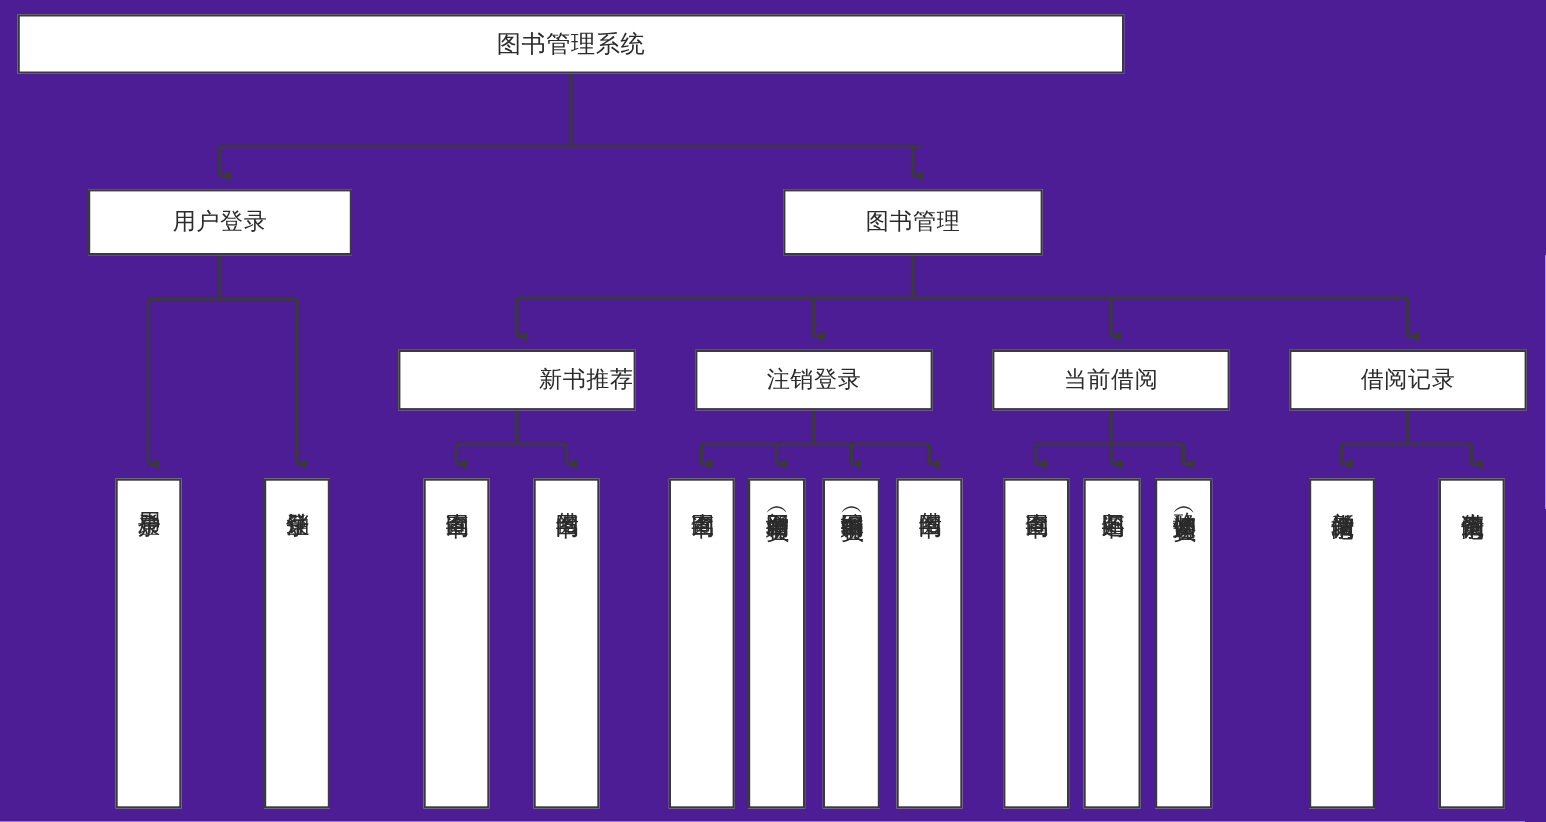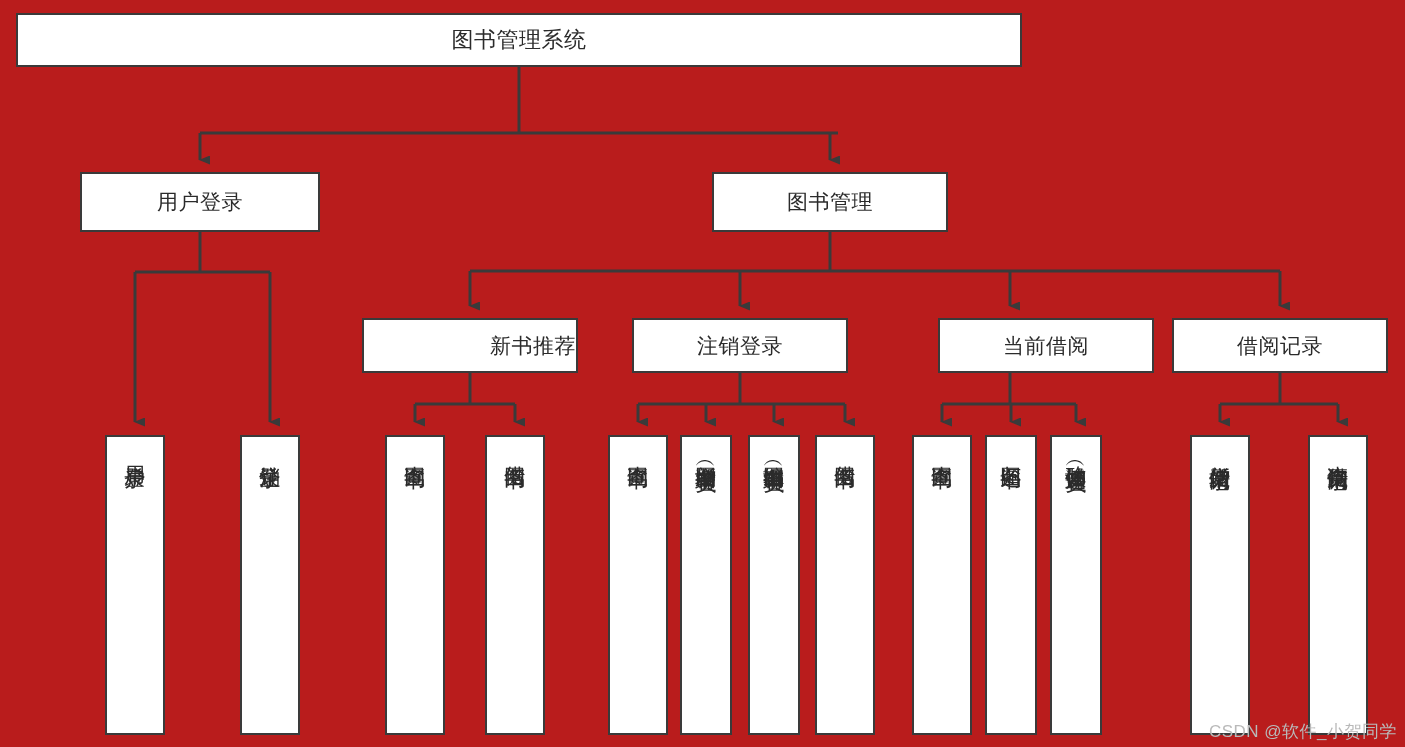--- a/index.html
+++ b/index.html
@@ -4,21 +4,21 @@
 <style>
   html,body{margin:0;padding:0;background:#ffffff;}
   body{
     font-family:"Liberation Sans","DejaVu Sans",sans-serif;
     -webkit-font-smoothing:antialiased;
   }
   #stage{
     position:relative;
     width:1405px;
     height:747px;
-    background:#b91c1c;
+    background:#4c1d95;
     overflow:hidden;
     text-decoration:underline;
   }
   #svg-layer{
     position:absolute;
     left:0;top:0;
     width:1405px;
     height:747px;
   }
   .node{
@@ -132,21 +132,21 @@
   <div class="node node-h" style="left:712px;top:172px;width:236px;height:60px;text-align:center;">
     <span>图书管理</span>
   </div>
 
   <div class="node node-h" style="left:362px;top:318px;width:216px;height:55px;justify-content:flex-end;">
     <span>新书推荐</span>
   </div>
   <div class="node node-h" style="left:632px;top:318px;width:216px;height:55px;">
     <span>注销登录</span>
   </div>
-  <div class="node node-h" style="left:938px;top:318px;width:216px;height:55px;">
+  <div class="node node-h" style="left:902px;top:318px;width:216px;height:55px;">
     <span>当前借阅</span>
   </div>
   <div class="node node-h" style="left:1172px;top:318px;width:216px;height:55px;">
     <span>借阅记录</span>
   </div>
 
   <div class="node node-v" style="left:105px;top:435px;width:60px;height:300px;">
     <span class="vtext">用户登录</span>
   </div>
   <div class="node node-v" style="left:240px;top:435px;width:60px;height:300px;">
@@ -179,15 +179,14 @@
   <div class="node node-v" style="left:1050px;top:435px;width:52px;height:300px;">
     <span class="vtext">确认归还（管理员）</span>
   </div>
   <div class="node node-v" style="left:1190px;top:435px;width:60px;height:300px;">
     <span class="vtext">新增借阅记录</span>
   </div>
   <div class="node node-v" style="left:1308px;top:435px;width:60px;height:300px;">
     <span class="vtext">查询借阅记录</span>
   </div>
 
-  <div id="watermark">CSDN @软件_小贺同学</div>
 
 </div>
 
 </body></html>

